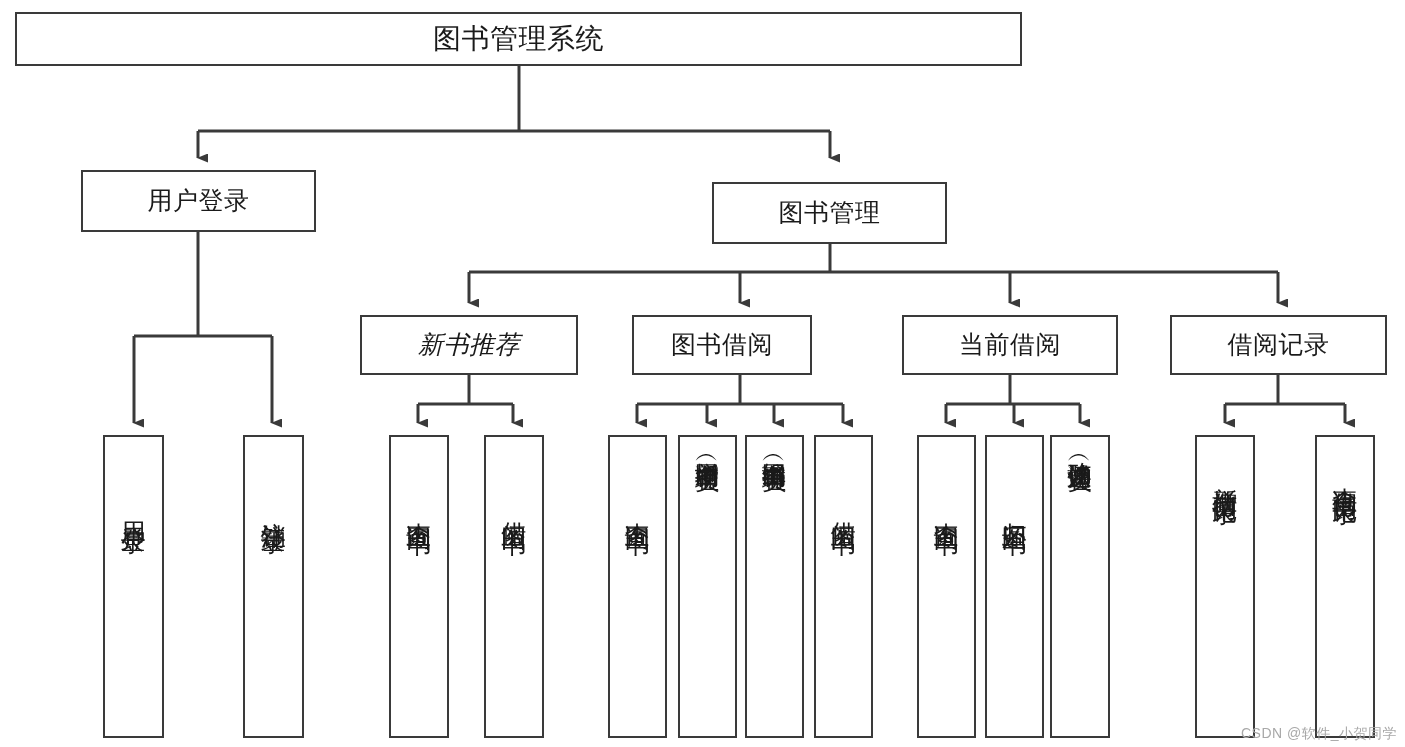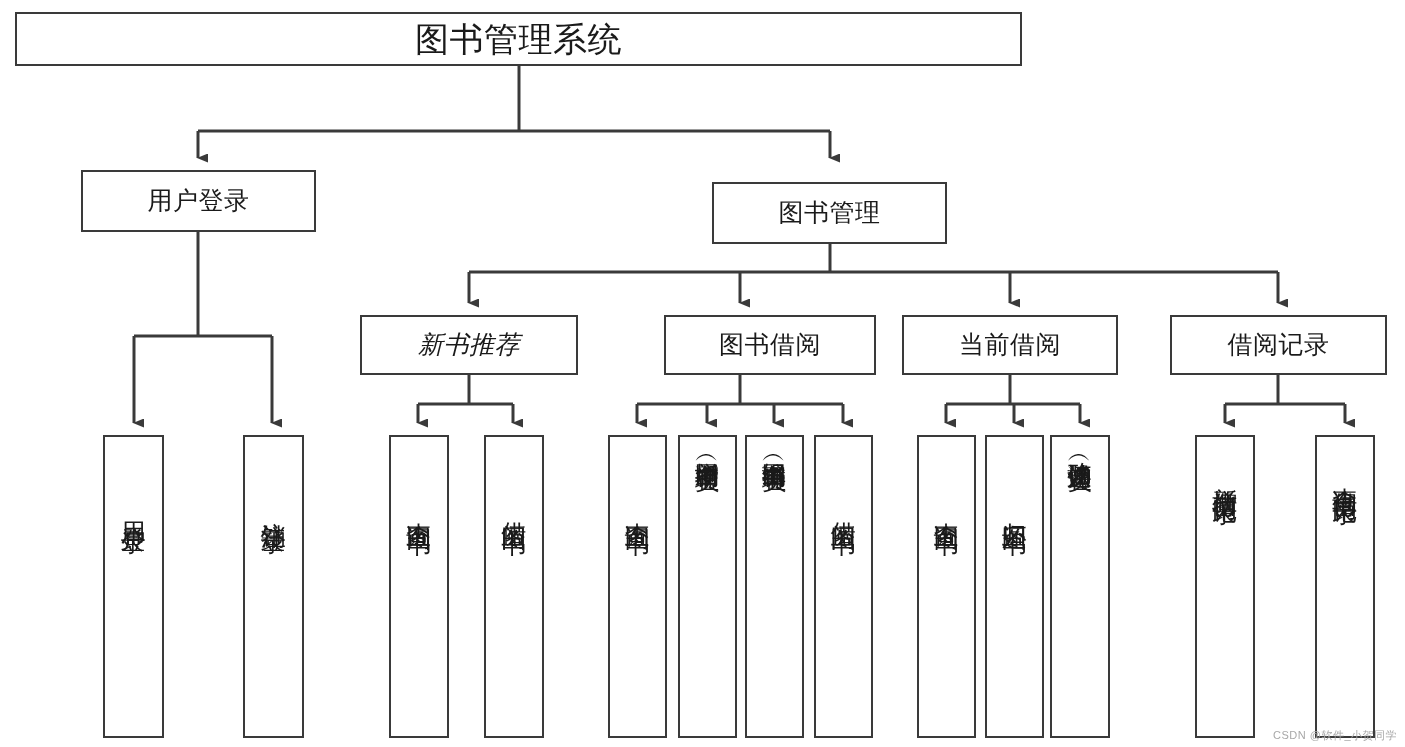--- a/index.html
+++ b/index.html
@@ -42,21 +42,21 @@
     line-height: 1.18;
     color: #1a1a1a;
   }
   
   .node.horiz .node-label {
     font-size: 25px;
     letter-spacing: 0.5px;
     white-space: nowrap;
   }
   .node.title .node-label {
-    font-size: 34px;
+    font-size: 28px;
   }
   
   .node.vert {
     align-items: flex-start;
     justify-content: center;
     padding-top: 10px;
   }
   .node.vert .node-label {
     writing-mode: vertical-rl;
     text-orientation: upright;
@@ -67,21 +67,21 @@
     white-space: normal;
   }
   .node.vert.tall-text .node-label {
     font-size: 24px;
     letter-spacing: 1px;
   }
   #watermark {
     position: absolute;
     right: 8px;
     bottom: 4px;
-    font-size: 11px;
+    font-size: 14px;
     color: #a8a8a8;
     letter-spacing: 0.5px;
     white-space: nowrap;
     font-family: "Liberation Sans", "DejaVu Sans", sans-serif;
   }
 </style>
 </head>
 <body>
 
 <div id="diagram-canvas">
@@ -145,21 +145,21 @@
   </div>
 
   <div class="node horiz" style="left:712px; top:170px; width:235px; height:62px;margin-top:12px;">
     <span class="node-label">图书管理</span>
   </div>
 
   <div class="node horiz" style="left:360px; top:315px; width:218px; height:60px;font-style:italic;">
     <span class="node-label">新书推荐</span>
   </div>
 
-  <div class="node horiz" style="left:664px; top:315px; width:212px; height:60px;">
+  <div class="node horiz" style="left:632px; top:315px; width:180px; height:60px;">
     <span class="node-label">图书借阅</span>
   </div>
 
   <div class="node horiz" style="left:902px; top:315px; width:216px; height:60px;">
     <span class="node-label">当前借阅</span>
   </div>
 
   <div class="node horiz" style="left:1170px; top:315px; width:217px; height:60px;">
     <span class="node-label">借阅记录</span>
   </div>

